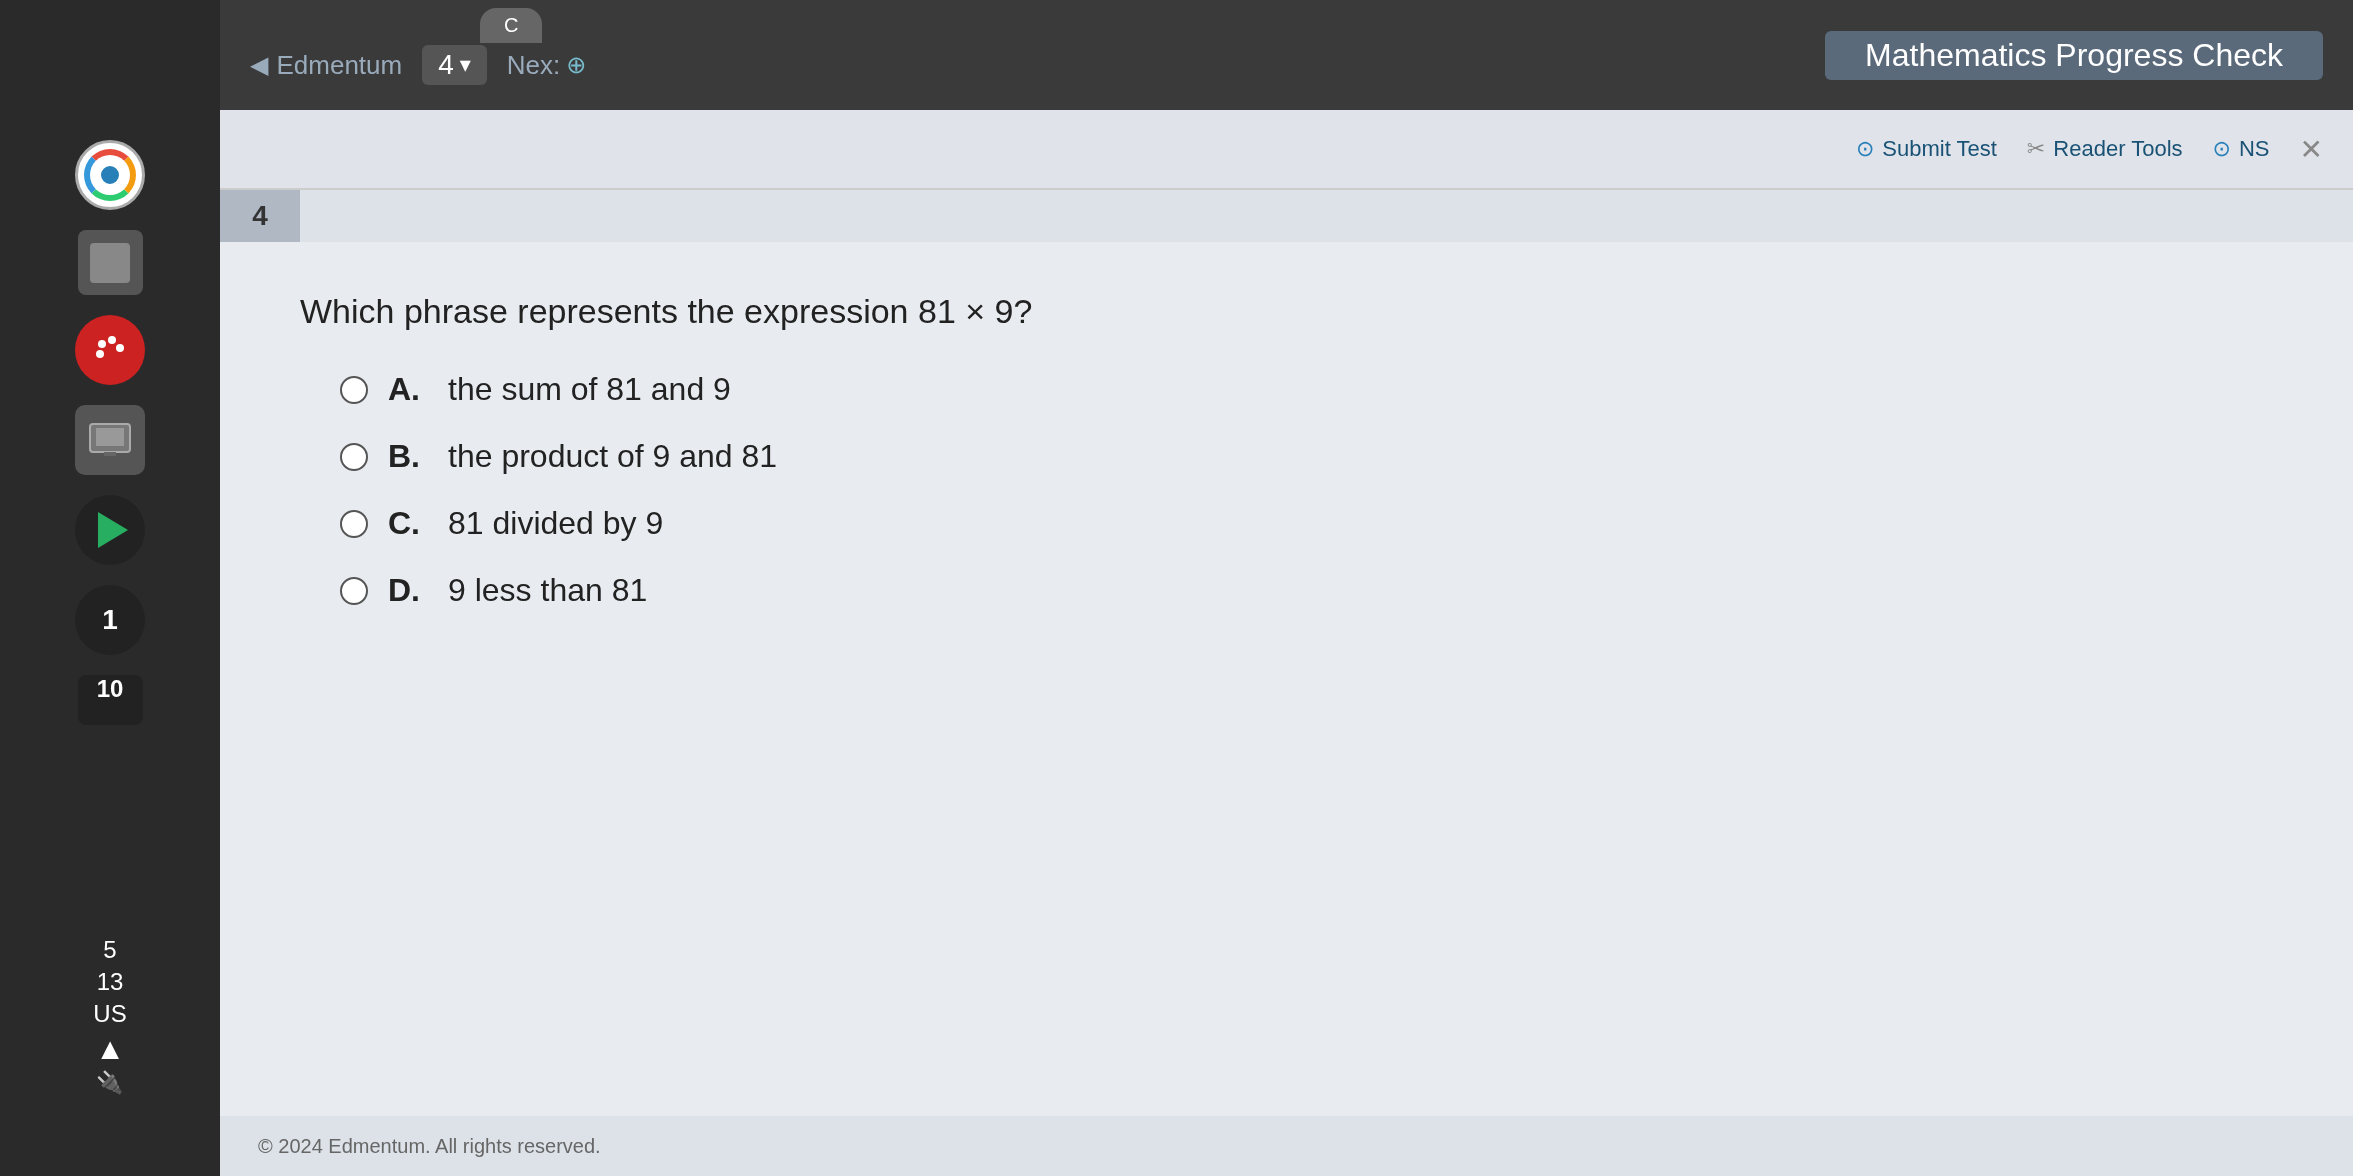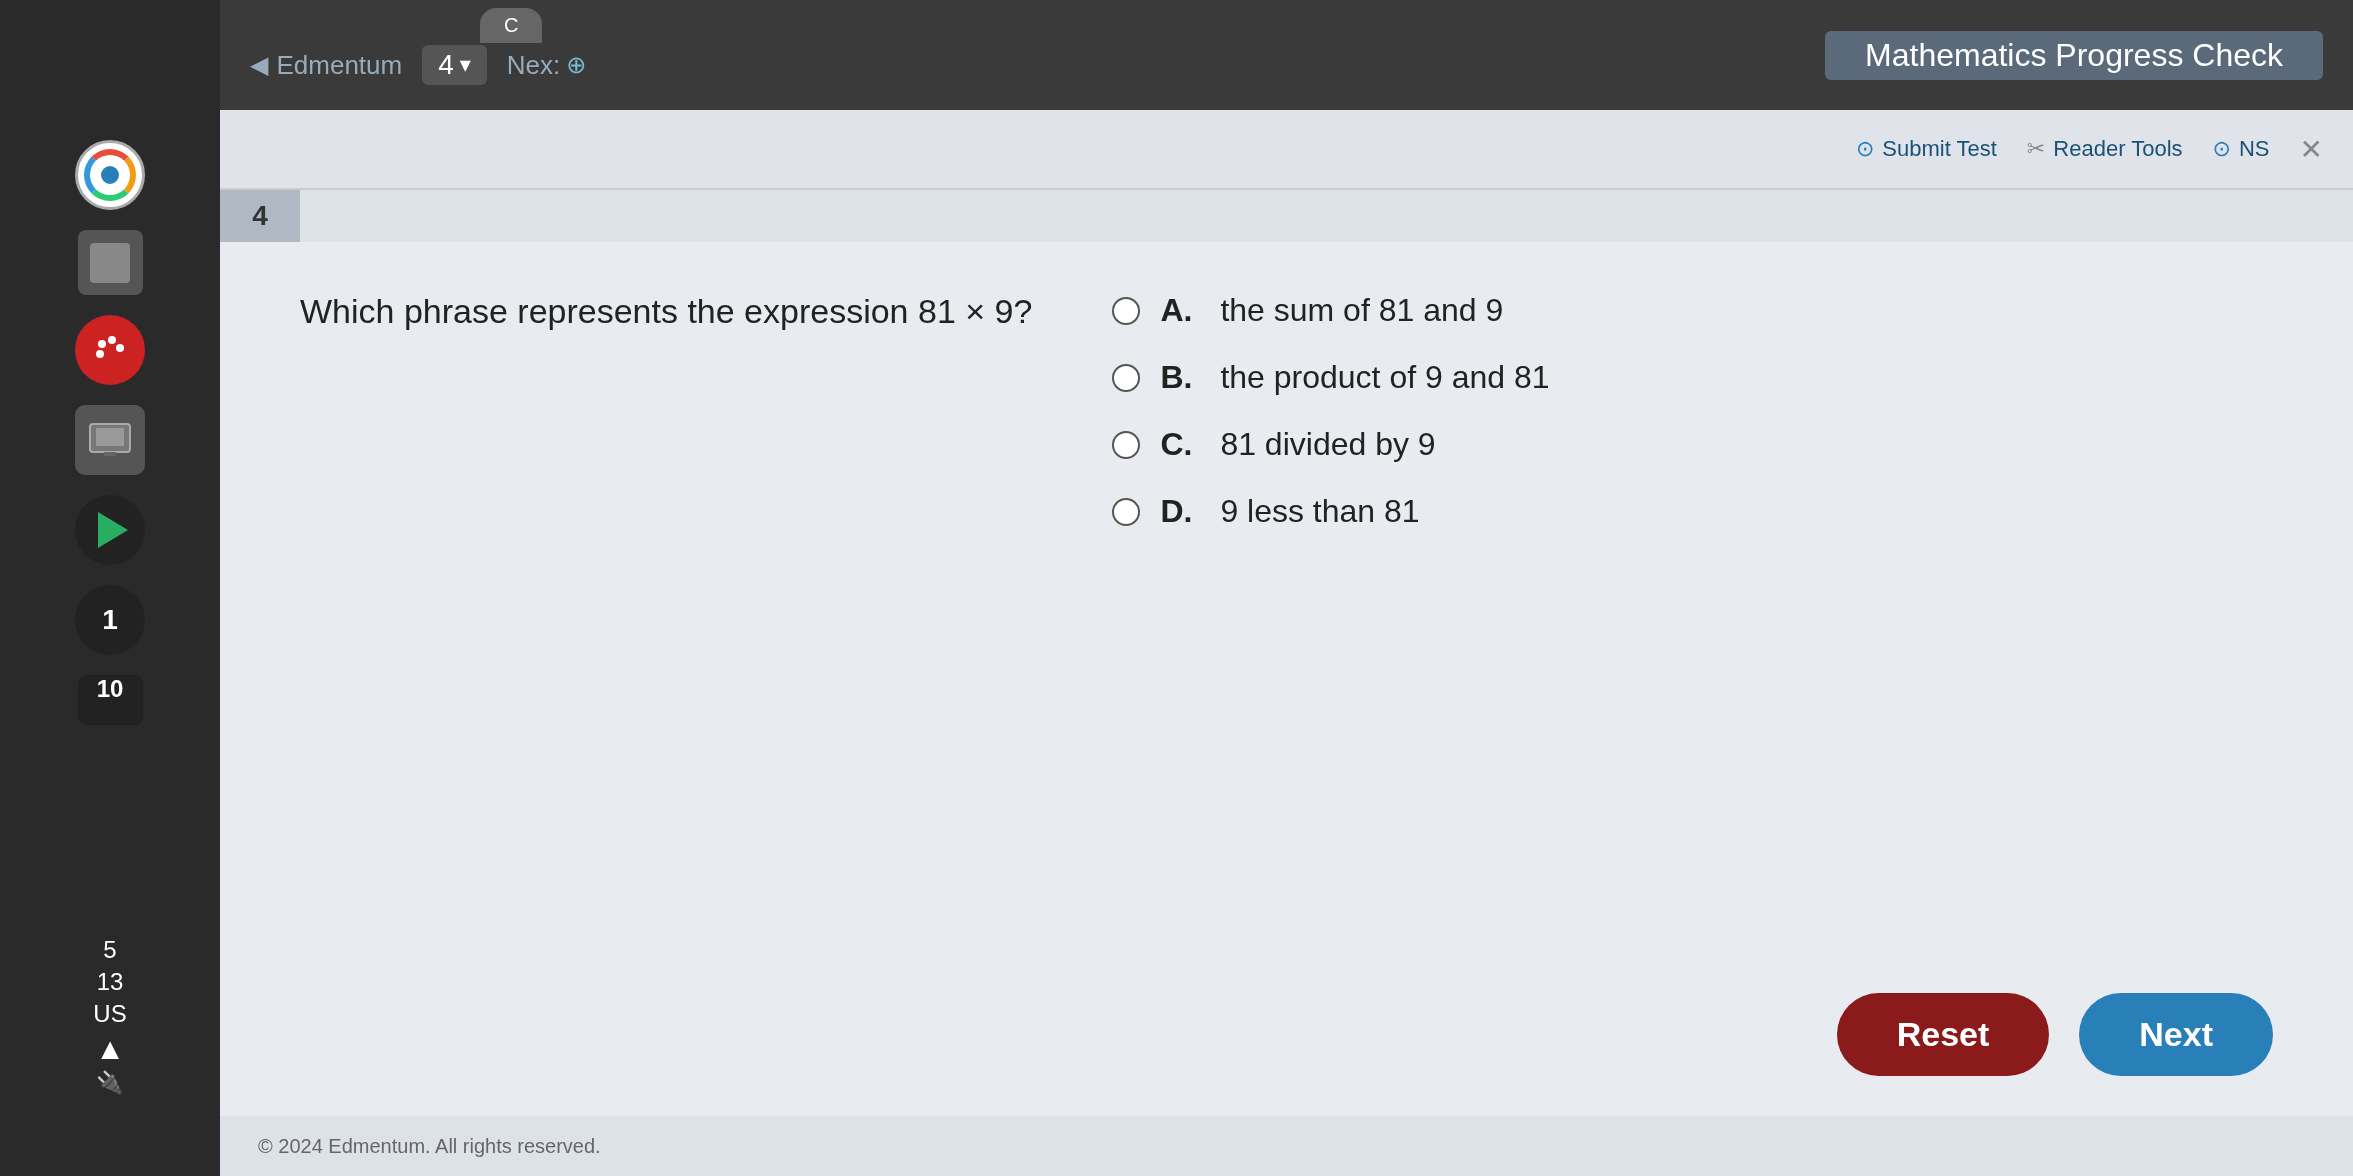--- a/index.html
+++ b/index.html
@@ -189,20 +189,21 @@
       color: #333;
       width: 80px;
       text-align: center;
     }
 
     .question-content {
       flex: 1;
       background: #e8ecf0;
       padding: 50px 80px 40px 80px;
       display: flex;
+      flex-direction: column;
       gap: 40px;
     }
 
     .question-text {
       font-size: 34px;
       color: #222;
       font-weight: normal;
     }
 
     .options-list {
@@ -438,27 +439,19 @@
           <div class="option-radio"></div>
           <span class="option-letter">D.</span>
           <span class="option-text">9 less than 81</span>
         </div>
 
       </div>
     </div>
 
     <div style="flex:1;background:#e8ecf0;"></div>
 
-    <div class="buttons-area">
-      <button class="btn-reset">
-        <span>Reset</span>
-      </button>
-      <button class="btn-next">
-        <span>Next</span>
-      </button>
-    </div>
 
     <div class="footer-area">
       <span>© 2024 Edmentum. All rights reserved.</span>
     </div>
   </div>
 
 </div>
 
 </body></html>

